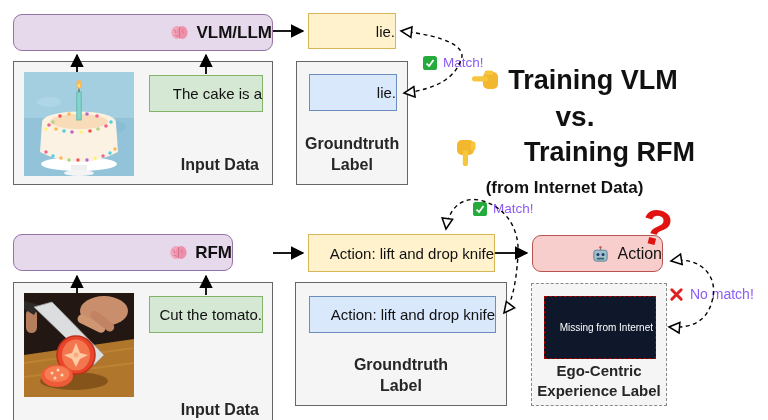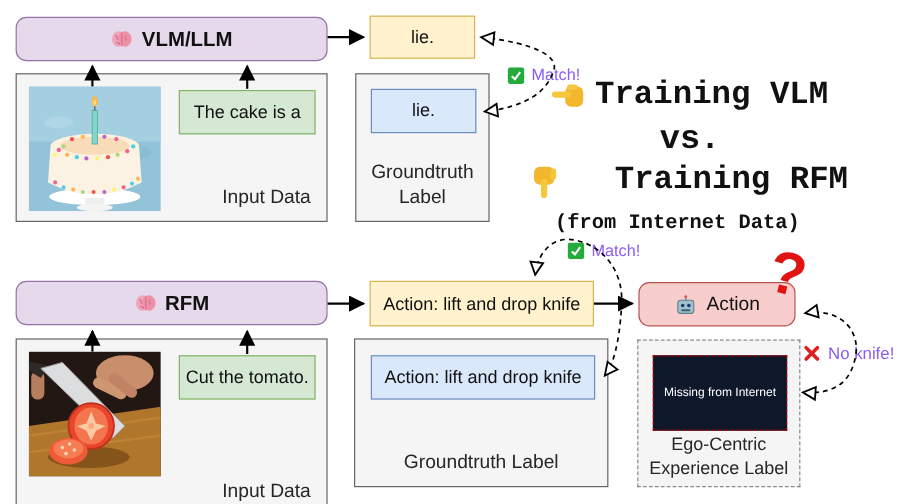--- a/index.html
+++ b/index.html
@@ -1,31 +1,31 @@
 <!DOCTYPE html>
 <html><head>
 <meta charset="utf-8">
 <style>
   html,body{margin:0;padding:0;background:#fff;}
   .canvas{position:relative;width:768px;height:420px;background:#ffffff;
           font-family:"Liberation Sans",sans-serif;color:#111;overflow:hidden;}
-  .box{position:absolute;box-sizing:border-box;display:flex;align-items:center;justify-content:center;text-align:center;}
+  .box{position:absolute;box-sizing:border-box;display:flex;align-items:center;justify-content:flex-end;text-align:center;}
   .model-box{background:#E6D9EC;border:1.6px solid #9673A6;border-radius:9px;font-weight:bold;font-size:17px;gap:7px;}
   .panel{background:#F5F5F5;border:1.6px solid #666;}
   .panel-dashed{background:#F5F5F5;border:1.6px dashed #8a8a8a;}
   .greenbox{background:#D5E8D4;border:1.6px solid #82B366;font-size:15px;}
   .yellowbox{background:#FFF2CC;border:1.6px solid #D6B656;font-size:15px;}
   .bluebox{background:#DAE8FC;border:1.6px solid #6C8EBF;font-size:15px;}
   .pinkbox{background:#F8CECC;border:1.6px solid #B85450;border-radius:9px;font-size:16px;gap:8px;}
   .redbox{background:#0f172a;border:1.7px dashed #A50000;color:#fff;font-size:10px;line-height:1.35;padding:2px;}
-  .panel-tag{position:absolute;font-weight:normal;color:#262626;margin-top:36px;}
+  .panel-tag{position:absolute;font-weight:bold;color:#262626;margin-top:36px;}
   .tag-br{right:13px;bottom:10px;font-size:16px;}
   .tag-center{left:0;right:0;bottom:8px;text-align:center;font-size:16px;line-height:1.3;}
   .match{position:absolute;display:flex;align-items:center;gap:6px;font-size:13.5px;color:#8b5cf6;}
-  .headline{position:absolute;left:425px;top:64px;width:300px;display:flex;flex-direction:column;align-items:center;font-weight:bold;font-family:Liberation Mono, monospace;}
+  .headline{position:absolute;left:425px;top:64px;width:300px;display:flex;flex-direction:column;align-items:center;font-weight:bold;}
   .hl-big{font-size:27px;display:flex;align-items:center;gap:9px;line-height:1.2;}
   .hl-vs{font-size:28px;margin-top:5px;}
   .hl-small{font-size:17px;margin-top:9px;transform:translateX(-16px);margin-left:11px;}
   .qmark{position:absolute;left:641px;top:203px;font-size:50px;font-weight:bold;color:#E01212;
          transform:rotate(14deg);z-index:5;line-height:1;}
   .photo{position:absolute;left:10px;top:10px;width:110px;height:104px;}
   .icon{display:inline-flex;align-items:center;}
   svg.arrows{position:absolute;left:0;top:0;z-index:4;pointer-events:none;}
 </style>
 </head>
@@ -164,21 +164,21 @@
           <rect x="2" y="1" width="17" height="15" rx="5" fill="#F3B72E"></rect>
           <rect x="7.8" y="11" width="5.2" height="16" rx="2.6" fill="#F6C63D"></rect>
           <rect x="15.9" y="2.5" width="4.6" height="9" rx="2.3" fill="#F6C63D"></rect>
         </svg>
       </span>
       <span>Training RFM</span>
     </div>
     <div class="hl-small">(from Internet Data)</div>
   </div>
 
-  <div class="box model-box" style="left:13px;top:234px;width:260px;height:37px;">
+  <div class="box model-box" style="left:13px;top:234px;width:220px;height:37px;">
     <span class="icon">
       <svg width="19" height="17" viewBox="0 0 20 18">
         <ellipse cx="7.2" cy="9" rx="5.8" ry="6.8" fill="#F2A4B8"></ellipse>
         <ellipse cx="12.8" cy="9" rx="5.8" ry="6.8" fill="#EE90A9"></ellipse>
         <path d="M10 3 L10 15 M4 6 Q7 7 6 10 M14 6 Q12 8 14.5 10 M5 12 Q8 12 8 14" stroke="#D5708F" stroke-width="1" fill="none"></path>
       </svg>
     </span>
     <span>RFM</span>
   </div>
 
@@ -255,16 +255,16 @@
     </div>
     <div class="panel-tag tag-center" style="bottom:5px;font-size:15px;padding:0 2px;">Ego-Centric Experience Label</div>
   </div>
 
   <div class="match" style="left:669px;top:286px;font-size:14px;">
     <span class="icon">
       <svg width="15" height="15" viewBox="0 0 16 16">
           <path d="M3 3 L13 13 M13 3 L3 13" stroke="#E02020" stroke-width="3.2" stroke-linecap="round"></path>
         </svg>
     </span>
-    <span>No knife!</span>
+    <span>No match!</span>
   </div>
 
 </div>
 
 </body></html>

